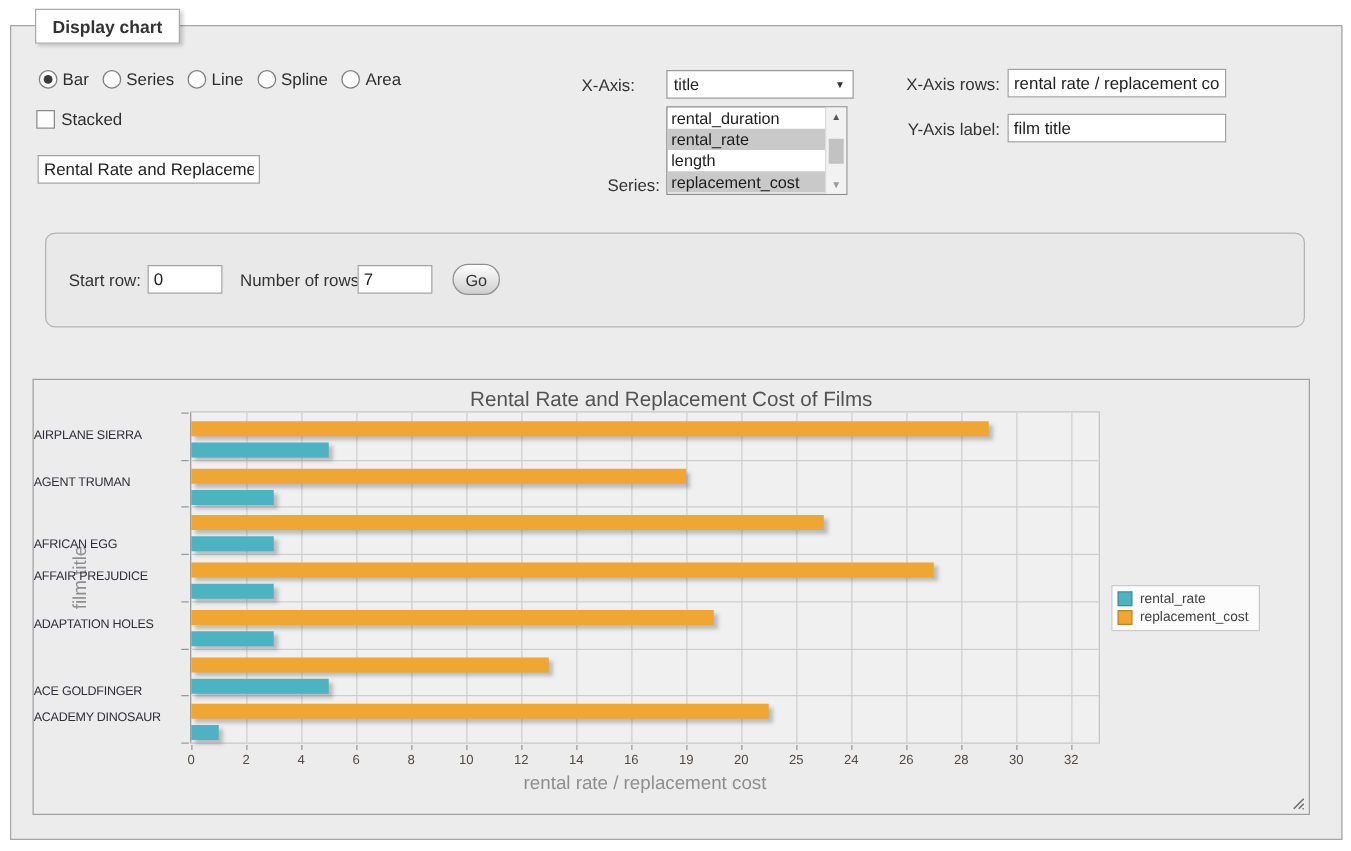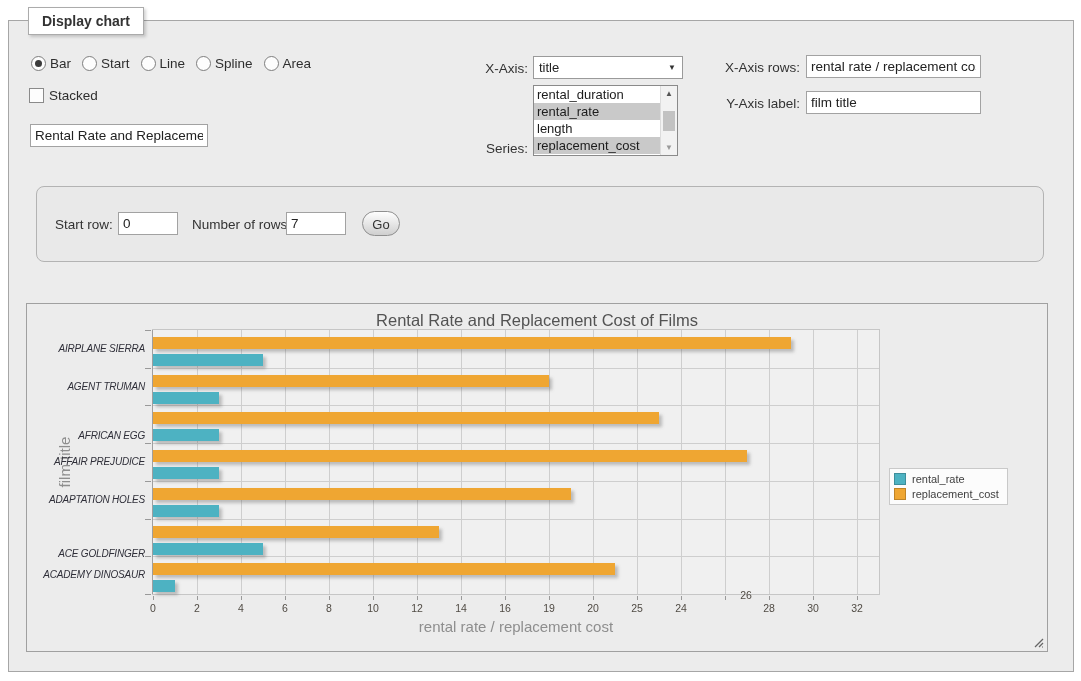--- a/index.html
+++ b/index.html
@@ -55,22 +55,22 @@
   
   .chart-panel{position:absolute;left:26px;top:303px;width:1020px;height:347px;background:#ececec;
             border:1px solid #a0a0a0;box-sizing:content-box;}
   .chart-title{position:absolute;left:0;top:7px;width:100%;text-align:center;font-size:16.5px;color:#535353;}
   .plot{position:absolute;left:125px;top:25px;width:726px;height:264px;background:#f0f0f0;
             border:1px solid #c6c6c6;box-sizing:content-box;}
   .plot .axis-left{position:absolute;left:-1px;top:0;width:1px;height:100%;background:#9f9f9f;}
   .gridline-v{position:absolute;top:0;width:1px;height:100%;background:#cecece;}
   .gridline-h{position:absolute;left:0;width:100%;height:1px;background:#cecece;}
   .bar{position:absolute;left:0;box-shadow:3px 3px 3px rgba(90,90,90,0.35);}
-  .cat-label{position:absolute;width:118px;left:-126px;text-align:right;font-size:10px;
-            color:#2f2f39;letter-spacing:-0.2px;white-space:nowrap;font-style:italic;}
+  .cat-label{position:absolute;width:118px;left:-126px;text-align:left;font-size:10px;
+            color:#2f2f39;letter-spacing:-0.2px;white-space:nowrap;}
   .ytick-mark{position:absolute;left:-8px;width:6px;height:1px;background:#999;}
   .xtick-mark{position:absolute;width:1px;height:4px;background:#999;}
   .xtick-label{position:absolute;font-size:10.5px;color:#504b44;transform:translateX(-50%);}
   .x-axis-title{position:absolute;width:100%;text-align:center;font-size:15px;color:#8e8e8e;}
   .y-axis-title{position:absolute;left:-114px;top:50%;font-size:15px;color:#8e8e8e;
             transform:translateY(-50%) rotate(-90deg);transform-origin:center;white-space:nowrap;}
   .legend{position:absolute;left:862px;top:164px;background:#fcfcfc;border:1px solid #c9c9c9;
             padding:4px 8px 4px 4px;display:flex;flex-direction:column;gap:3px;}
   .legend-row{display:flex;align-items:center;gap:6px;}
   .legend-swatch{width:12px;height:12px;border:1px solid rgba(0,0,0,0.2);box-sizing:border-box;}
@@ -83,21 +83,21 @@
 <div class="fieldset"></div>
 <div class="fieldset-legend">Display chart</div>
 
 <div class="radio-row" id="radio-row">
     <label class="radio-option">
       <span class="radio-circle checked"></span>
       <span class="radio-text">Bar</span>
     </label>
     <label class="radio-option">
       <span class="radio-circle"></span>
-      <span class="radio-text">Start</span>
+      <span class="radio-text">Series</span>
     </label>
     <label class="radio-option">
       <span class="radio-circle"></span>
       <span class="radio-text">Line</span>
     </label>
     <label class="radio-option">
       <span class="radio-circle"></span>
       <span class="radio-text">Spline</span>
     </label>
     <label class="radio-option">
@@ -106,21 +106,21 @@
     </label>
   </div>
 
 <label class="stacked-row">
   <span class="checkbox-box"></span>
   <span class="radio-text">Stacked</span>
 </label>
 
 <input class="txt" style="left: 30px; top: 124px; width: 178px;" value="Rental Rate and Replacement Cost of Films">
 
-<div class="form-label r-align" style="left:440px;top:61px;width:88px;">X-Axis:</div>
+<div class="form-label r-align" style="left:420px;top:61px;width:88px;">X-Axis:</div>
 <div class="fake-select">
   <span>title</span>
   <span class="arrow">▼</span>
 </div>
 
 <div class="form-label r-align" style="left:440px;top:141px;width:88px;">Series:</div>
 <div class="listbox">
   <div class="listbox-options" id="series-options">
       <div class="list-option">rental_duration</div>
       <div class="list-option selected">rental_rate</div>
@@ -187,21 +187,21 @@
       <div class="xtick-label" style="left: 352px; top: 272px;">16</div>
       <div class="xtick-mark" style="left: 396px; top: 266px;"></div>
       <div class="xtick-label" style="left: 396px; top: 272px;">19</div>
       <div class="xtick-mark" style="left: 440px; top: 266px;"></div>
       <div class="xtick-label" style="left: 440px; top: 272px;">20</div>
       <div class="xtick-mark" style="left: 484px; top: 266px;"></div>
       <div class="xtick-label" style="left: 484px; top: 272px;">25</div>
       <div class="xtick-mark" style="left: 528px; top: 266px;"></div>
       <div class="xtick-label" style="left: 528px; top: 272px;">24</div>
       <div class="xtick-mark" style="left: 572px; top: 266px;"></div>
-      <div class="xtick-label" style="left: 572px; top: 259px; margin-left: 21px;">26</div>
+      <div class="xtick-label" style="left: 572px; top: 272px;">26</div>
       <div class="xtick-mark" style="left: 616px; top: 266px;"></div>
       <div class="xtick-label" style="left: 616px; top: 272px;">28</div>
       <div class="xtick-mark" style="left: 660px; top: 266px;"></div>
       <div class="xtick-label" style="left: 660px; top: 272px; text-align: center;">30</div>
       <div class="xtick-mark" style="left: 704px; top: 266px;"></div>
       <div class="xtick-label" style="left: 704px; top: 272px;">32</div>
       <div class="gridline-h" style="top: 37.7143px;"></div>
       <div class="gridline-h" style="top: 75.4286px;"></div>
       <div class="gridline-h" style="top: 113.143px;"></div>
       <div class="gridline-h" style="top: 150.857px;"></div>

